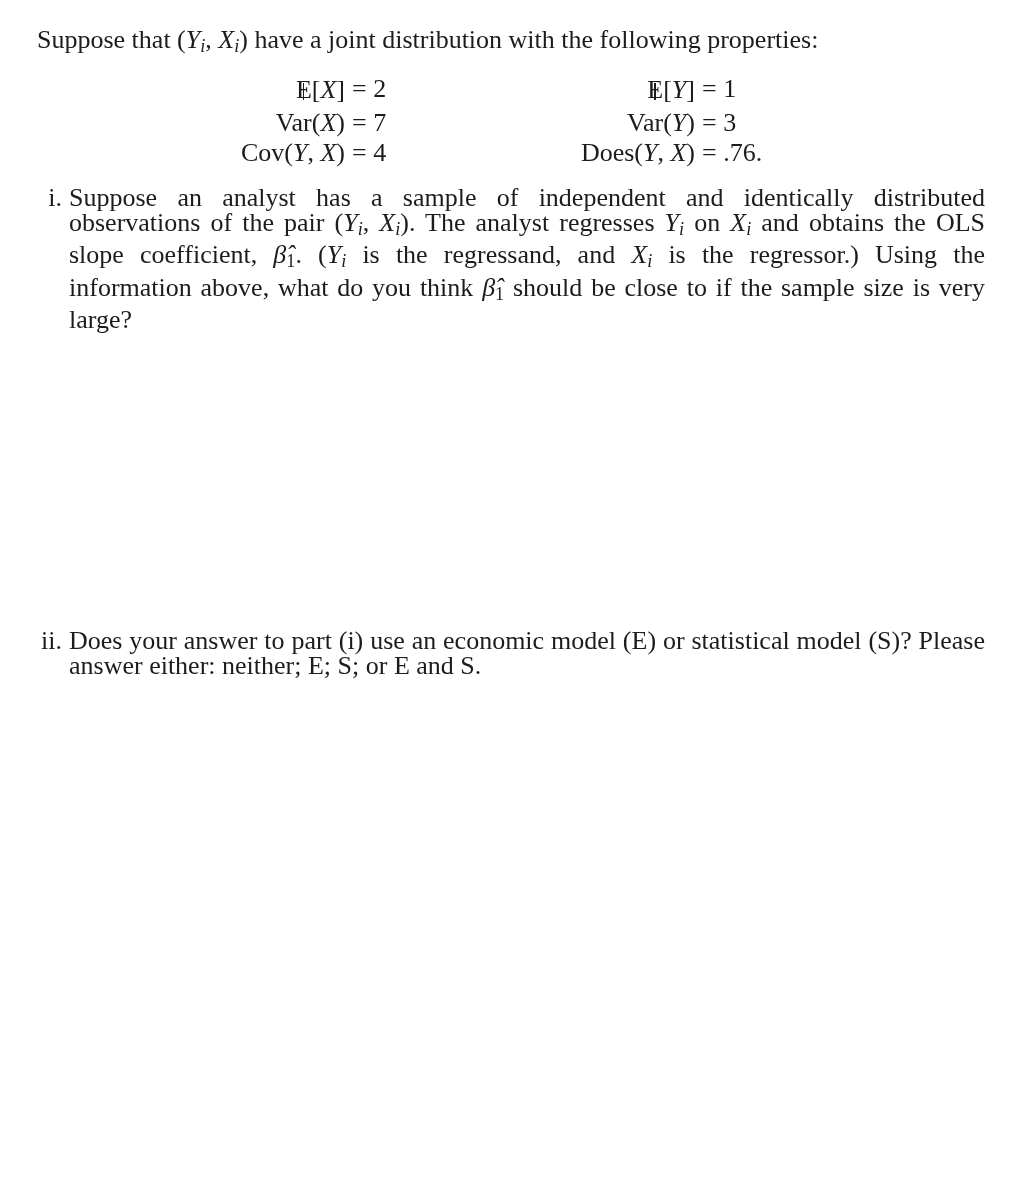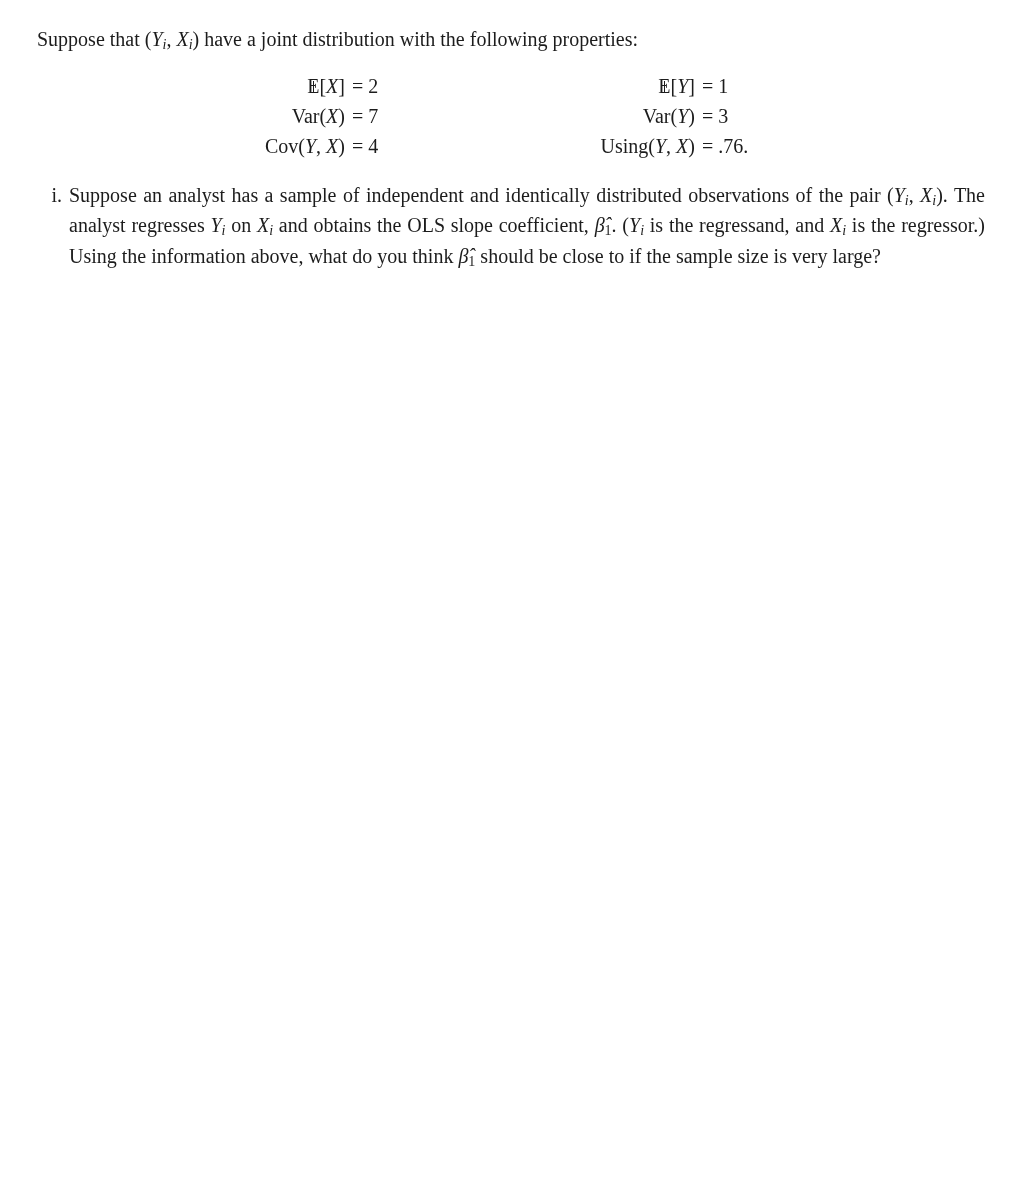--- a/index.html
+++ b/index.html
@@ -9,21 +9,21 @@
   }
   .page {
     position: relative;
     width: 1010px;
     height: 1202px;
     box-sizing: border-box;
     padding: 27px 25px 0 37px;
     background: #ffffff;
     color: #1c1c1c;
     font-family: "Liberation Serif", "DejaVu Serif", serif;
-    font-size: 20px;
+    font-size: 26px;
     line-height: 25px;
     overflow: hidden;
   }
   .intro {
     margin: 0;
   }
   
   .equations {
     position: relative;
     height: 97px;
@@ -94,29 +94,33 @@
       <span class="eq-lhs"><span class="seg-r">Var(</span><span class="seg-i">X</span><span class="seg-r">)</span></span>
       <span class="eq-rhs">= 7</span>
       <span class="eq-lhs"><span class="seg-r">Cov(</span><span class="seg-i">Y</span><span class="seg-r">, </span><span class="seg-i">X</span><span class="seg-r">)</span></span>
       <span class="eq-rhs">= 4</span>
     </div>
     <div class="eq-grid right">
       <span class="eq-lhs"><span class="seg-bb">E</span><span class="seg-r">[</span><span class="seg-i">Y</span><span class="seg-r">]</span></span>
       <span class="eq-rhs">= 1</span>
       <span class="eq-lhs"><span class="seg-r">Var(</span><span class="seg-i">Y</span><span class="seg-r">)</span></span>
       <span class="eq-rhs">= 3</span>
-      <span class="eq-lhs"><span class="seg-r">Using(</span><span class="seg-i">Y</span><span class="seg-r">, </span><span class="seg-i">X</span><span class="seg-r">)</span></span>
+      <span class="eq-lhs"><span class="seg-r">Does(</span><span class="seg-i">Y</span><span class="seg-r">, </span><span class="seg-i">X</span><span class="seg-r">)</span></span>
       <span class="eq-rhs">= .76.</span>
     </div>
   </div>
 
   <div class="item item-i">
     <span class="item-num">i.</span>
     <div class="item-body"><span class="seg-r">Suppose an analyst has a sample of independent and identically distributed observations of the pair (</span><span class="seg-i">Y</span><span class="seg-di">i</span><span class="seg-r">, </span><span class="seg-i">X</span><span class="seg-di">i</span><span class="seg-r">). The analyst regresses </span><span class="seg-i">Y</span><span class="seg-di">i</span><span class="seg-r"> on </span><span class="seg-i">X</span><span class="seg-di">i</span><span class="seg-r"> and obtains the OLS slope coefficient, </span><span class="seg-i">β̂</span><span class="seg-d">1</span><span class="seg-r">. (</span><span class="seg-i">Y</span><span class="seg-di">i</span><span class="seg-r"> is the regressand, and </span><span class="seg-i">X</span><span class="seg-di">i</span><span class="seg-r"> is the regressor.) Using the information above, what do you think </span><span class="seg-i">β̂</span><span class="seg-d">1</span><span class="seg-r"> should be close to if the sample size is very large?</span></div>
   </div>
 
   <div class="answer-space"></div>
 
+  <div class="item">
+    <span class="item-num">ii.</span>
+    <div class="item-body"><span class="seg-r">Does your answer to part (i) use an economic model (E) or statistical model (S)? Please answer either: neither; E; S; or E and S.</span></div>
+  </div>
 
   <div class="answer-space"></div>
 
 
 </div>
 
 </body></html>

